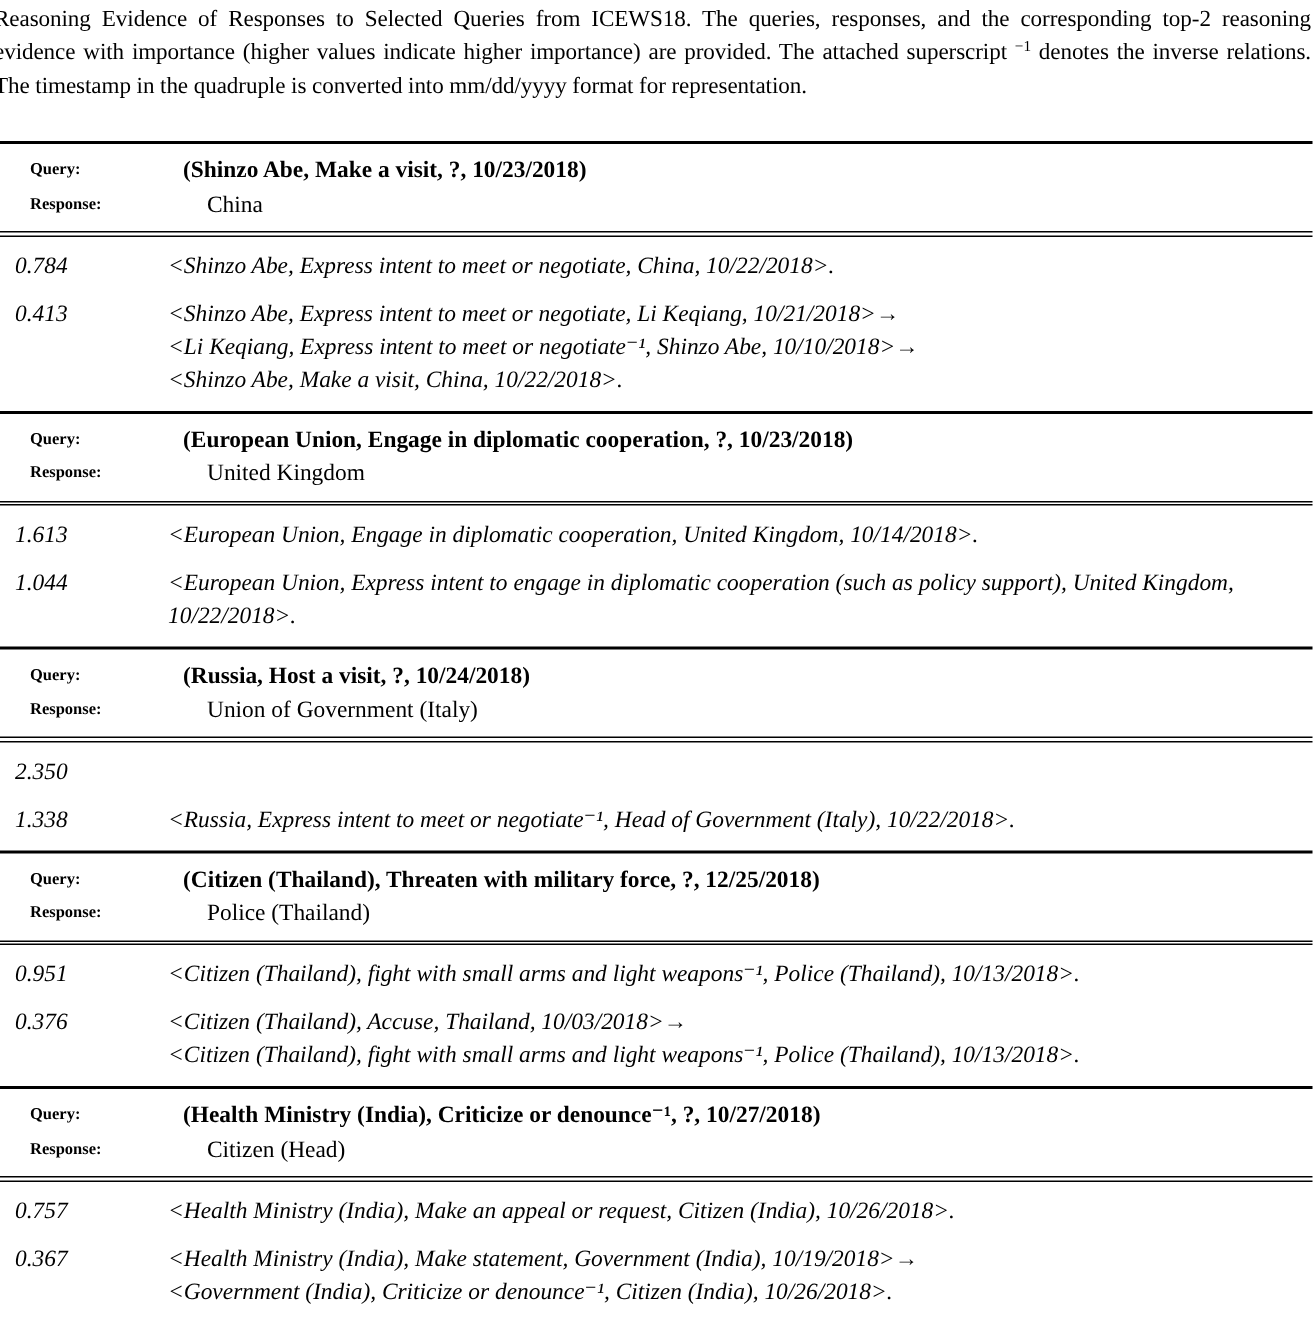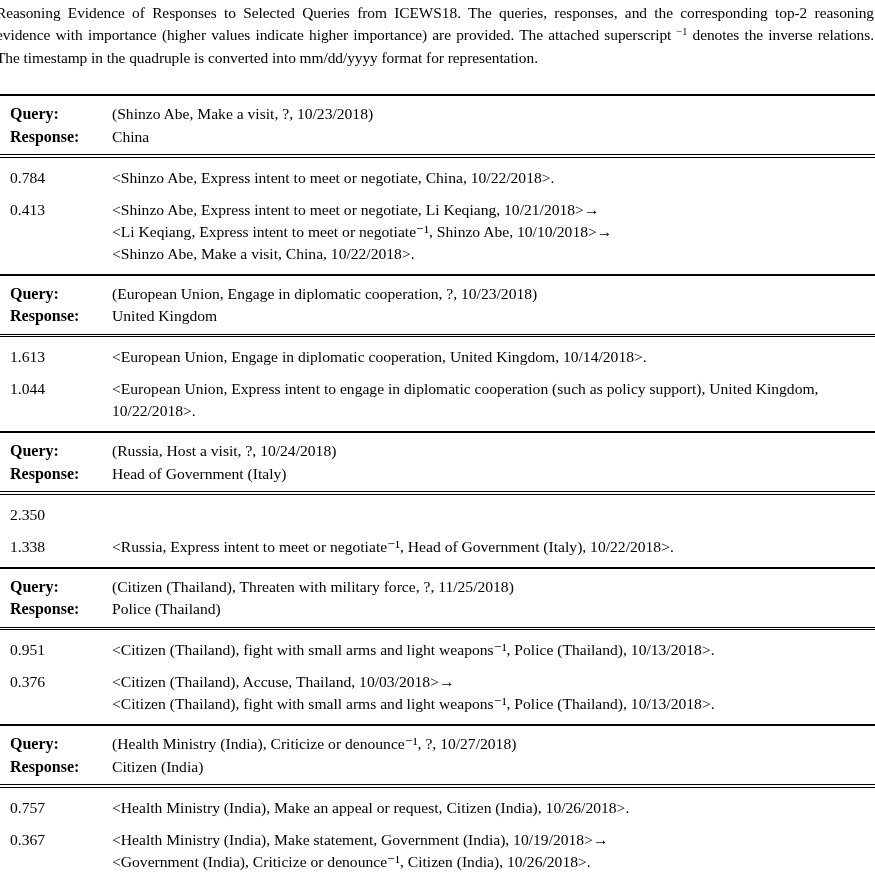--- a/index.html
+++ b/index.html
@@ -69,39 +69,40 @@
 
   .row {
     display: flex;
     align-items: flex-start;
     width: 100%;
   }
   .col-key {
     flex: 0 0 112px;
     box-sizing: border-box;
     padding-left: 10px;
-    font-size: 16px;
+    font-size: 11px;
     line-height: 21.5px;
+    margin-left: 10px;
   }
   .col-val {
     flex: 1 1 auto;
     box-sizing: border-box;
     padding-right: 6px;
     font-size: 15.6px;
     line-height: 21.5px;
   }
 
   .qr-block { padding-top: 7px; padding-bottom: 7px; }
   .qr-block .row + .row { margin-top: 1px; }
 
   .key-label { font-weight: bold; }
-  .query-text { font-weight: normal; }
-  .response-text { font-weight: normal; }
-
-  .ev-block { padding-top: 9px; padding-bottom: 9px; }
+  .query-text { font-weight: bold; }
+  .response-text { font-weight: normal; margin-left: 16px; }
+
+  .ev-block { padding-top: 9px; padding-bottom: 9px; font-style: italic; }
   .ev-row + .ev-row { margin-top: 10px; }
   .ev-score {
     flex: 0 0 112px;
     box-sizing: border-box;
     padding-left: 10px;
     font-size: 15.6px;
     line-height: 22px;
   }
   .ev-paths {
     flex: 1 1 auto;
@@ -183,42 +184,42 @@
           <div class="rule-thick"></div>
         </div>
         <div class="section">
           <div class="qr-block">
             <div class="row">
               <div class="col-key key-label">Query:</div>
               <div class="col-val query-text">(Russia, Host a visit, ?, 10/24/2018)</div>
             </div>
             <div class="row">
               <div class="col-key key-label">Response:</div>
-              <div class="col-val response-text">Head of Government (Italy)</div>
+              <div class="col-val response-text">Union of Government (Italy)</div>
             </div>
           </div>
           <div class="rule-double"></div>
           <div class="ev-block">
             <div class="row ev-row">
               <div class="ev-score">2.350</div>
             </div>
             <div class="row ev-row">
               <div class="ev-score">1.338</div>
               <div class="ev-paths">
                 <div class="ev-line">&lt;Russia, Express intent to meet or negotiate⁻¹, Head of Government (Italy), 10/22/2018&gt;.</div>
               </div>
             </div>
           </div>
           <div class="rule-thick"></div>
         </div>
         <div class="section">
           <div class="qr-block">
             <div class="row">
               <div class="col-key key-label">Query:</div>
-              <div class="col-val query-text">(Citizen (Thailand), Threaten with military force, ?, 11/25/2018)</div>
+              <div class="col-val query-text">(Citizen (Thailand), Threaten with military force, ?, 12/25/2018)</div>
             </div>
             <div class="row">
               <div class="col-key key-label">Response:</div>
               <div class="col-val response-text">Police (Thailand)</div>
             </div>
           </div>
           <div class="rule-double"></div>
           <div class="ev-block">
             <div class="row ev-row">
               <div class="ev-score">0.951</div>
@@ -237,21 +238,21 @@
           <div class="rule-thick"></div>
         </div>
         <div class="section">
           <div class="qr-block">
             <div class="row">
               <div class="col-key key-label">Query:</div>
               <div class="col-val query-text">(Health Ministry (India), Criticize or denounce⁻¹, ?, 10/27/2018)</div>
             </div>
             <div class="row">
               <div class="col-key key-label">Response:</div>
-              <div class="col-val response-text">Citizen (India)</div>
+              <div class="col-val response-text">Citizen (Head)</div>
             </div>
           </div>
           <div class="rule-double"></div>
           <div class="ev-block">
             <div class="row ev-row">
               <div class="ev-score">0.757</div>
               <div class="ev-paths">
                 <div class="ev-line">&lt;Health Ministry (India), Make an appeal or request, Citizen (India), 10/26/2018&gt;.</div>
               </div>
             </div>

